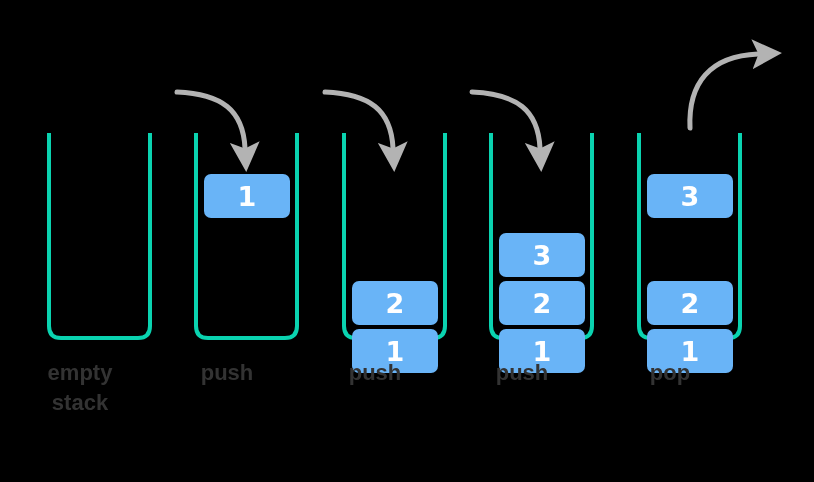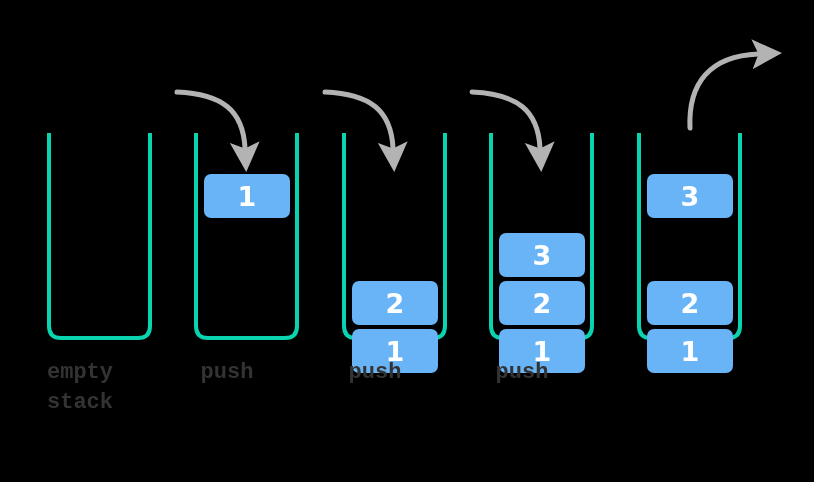--- a/index.html
+++ b/index.html
@@ -59,21 +59,21 @@
   }
   .col-label {
     position: absolute;
     top: 358px;
     left: 0;
     width: 160px;
     text-align: center;
     color: #333333;
     font-size: 22px;
     font-weight: bold;
-    font-family: Liberation Mono, monospace;
+    font-family: Liberation Sans, sans-serif;
     line-height: 1.35;
     white-space: pre-line;
   }
   .arrow-layer {
     position: absolute;
     left: 0;
     top: 0;
     width: 814px;
     height: 482px;
     pointer-events: none;
@@ -123,20 +123,21 @@
     </div>
     <div class="stack-col" style="left: 590px;">
       <svg class="container-svg" viewBox="0 0 160 482">
         <path d="M 49 133 L 49 326 Q 49 338 61 338 L 138 338 Q 150 338 150 326 L 150 133" fill="none" stroke="#0ad3b0" stroke-width="4" stroke-linecap="butt"></path>
       </svg>
       <div class="blocks-area">
         <div class="block" style="background: rgb(105, 180, 247); color: rgb(255, 255, 255); left: 57px; top: 41px;">3</div>
         <div class="block" style="background: rgb(105, 180, 247); color: rgb(255, 255, 255); left: 57px; top: 148px;">2</div>
         <div class="block" style="background: rgb(105, 180, 247); color: rgb(255, 255, 255); left: 57px; top: 196px;">1</div>
       </div>
+      <div class="col-label" style="color: rgb(51, 51, 51);">pop</div>
     </div>
     <svg class="arrow-layer" viewBox="0 0 814 482">
       <defs>
         <marker id="arrowhead" markerWidth="6" markerHeight="6" refX="1.2" refY="3" orient="auto" markerUnits="strokeWidth">
           <path d="M 0 0 L 6 3 L 0 6 L 1.3 3 Z" fill="#b3b3b3"></path>
         </marker>
       </defs>
       <path d="M 177 92 C 222 94 243 110 245 148" fill="none" stroke="#b3b3b3" stroke-width="5" stroke-linecap="round" marker-end="url(#arrowhead)"></path>
       <path d="M 325 92 C 370 94 391 110 393 148" fill="none" stroke="#b3b3b3" stroke-width="5" stroke-linecap="round" marker-end="url(#arrowhead)"></path>
       <path d="M 472 92 C 517 94 538 110 540 148" fill="none" stroke="#b3b3b3" stroke-width="5" stroke-linecap="round" marker-end="url(#arrowhead)"></path>

